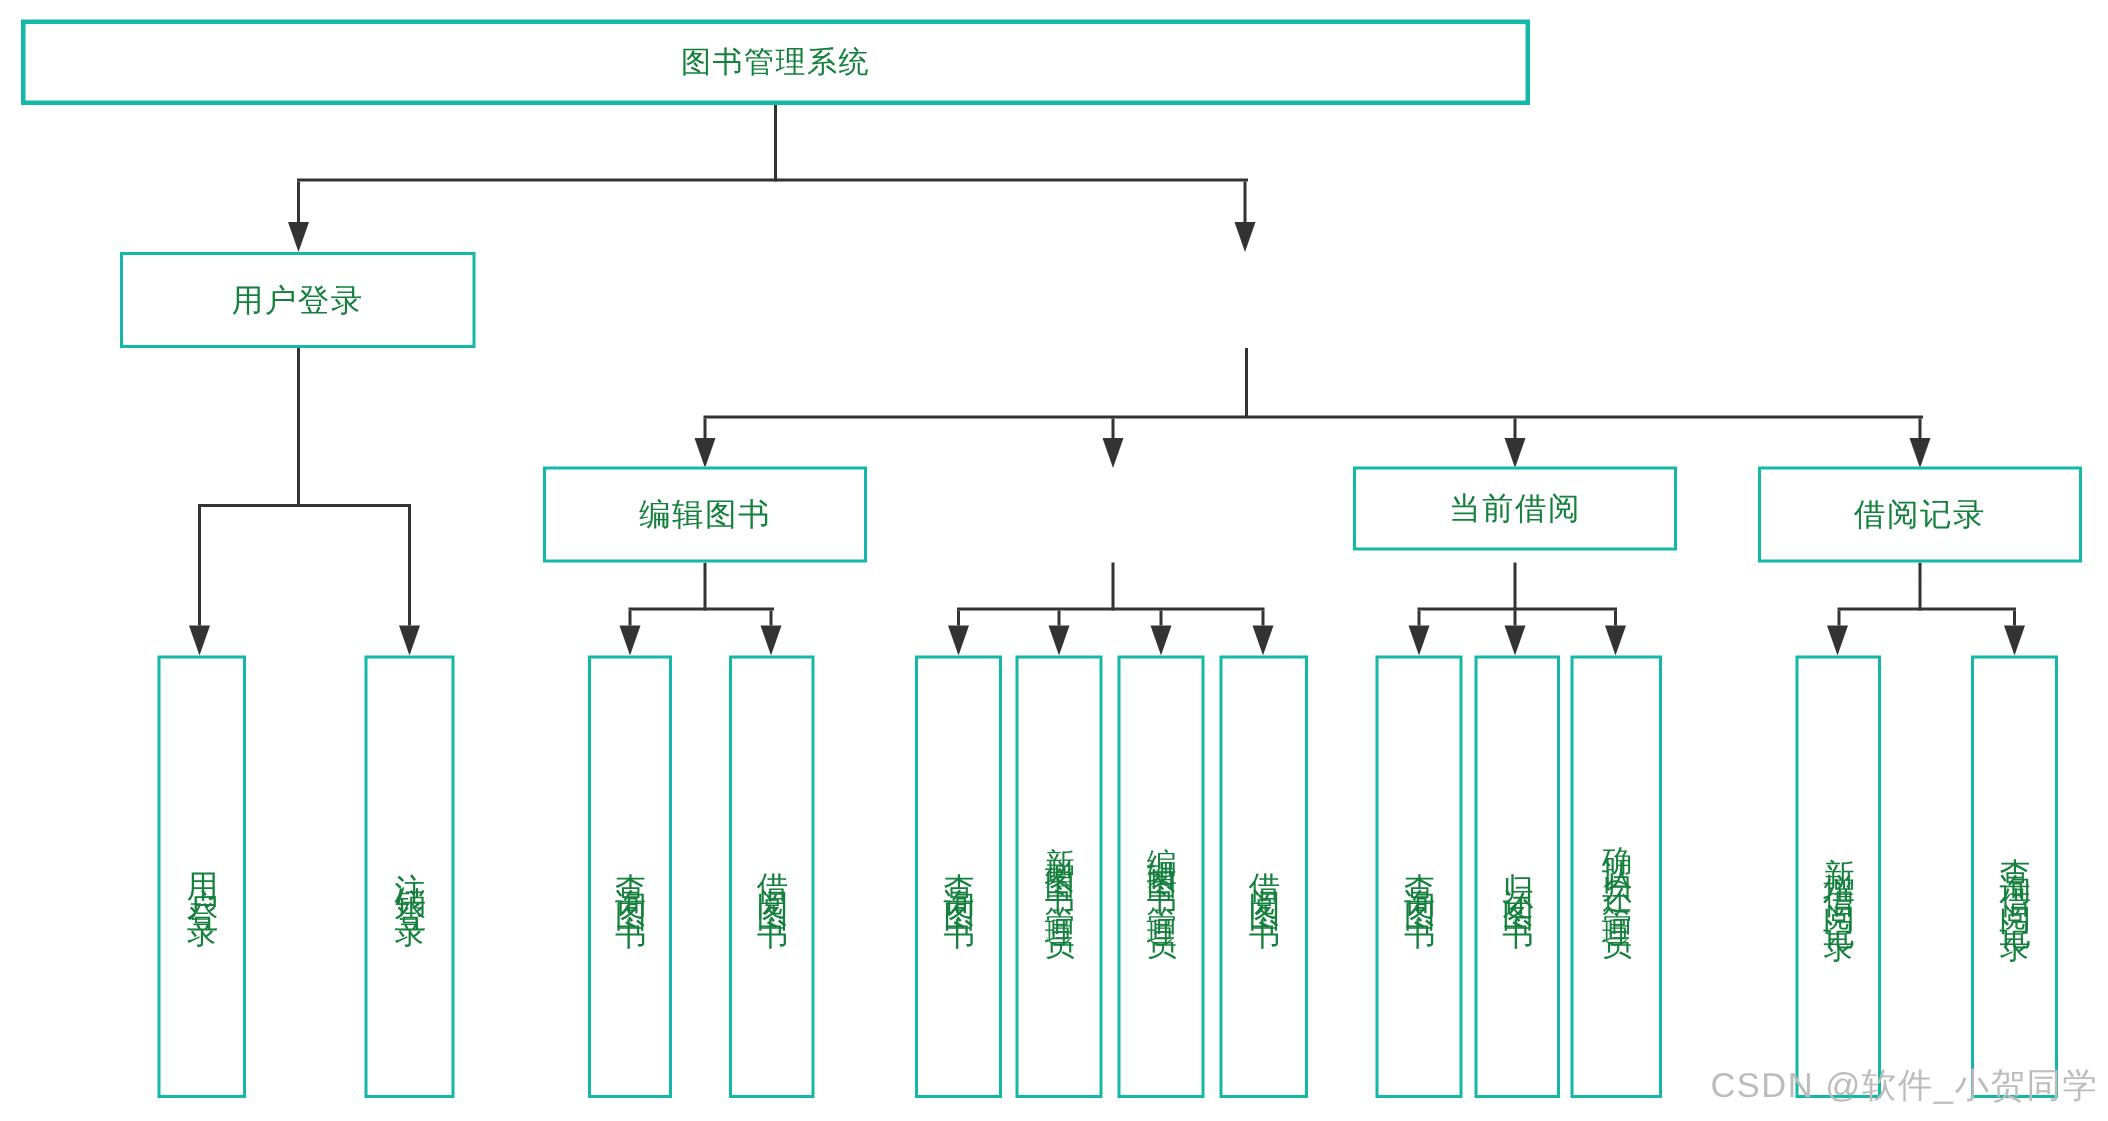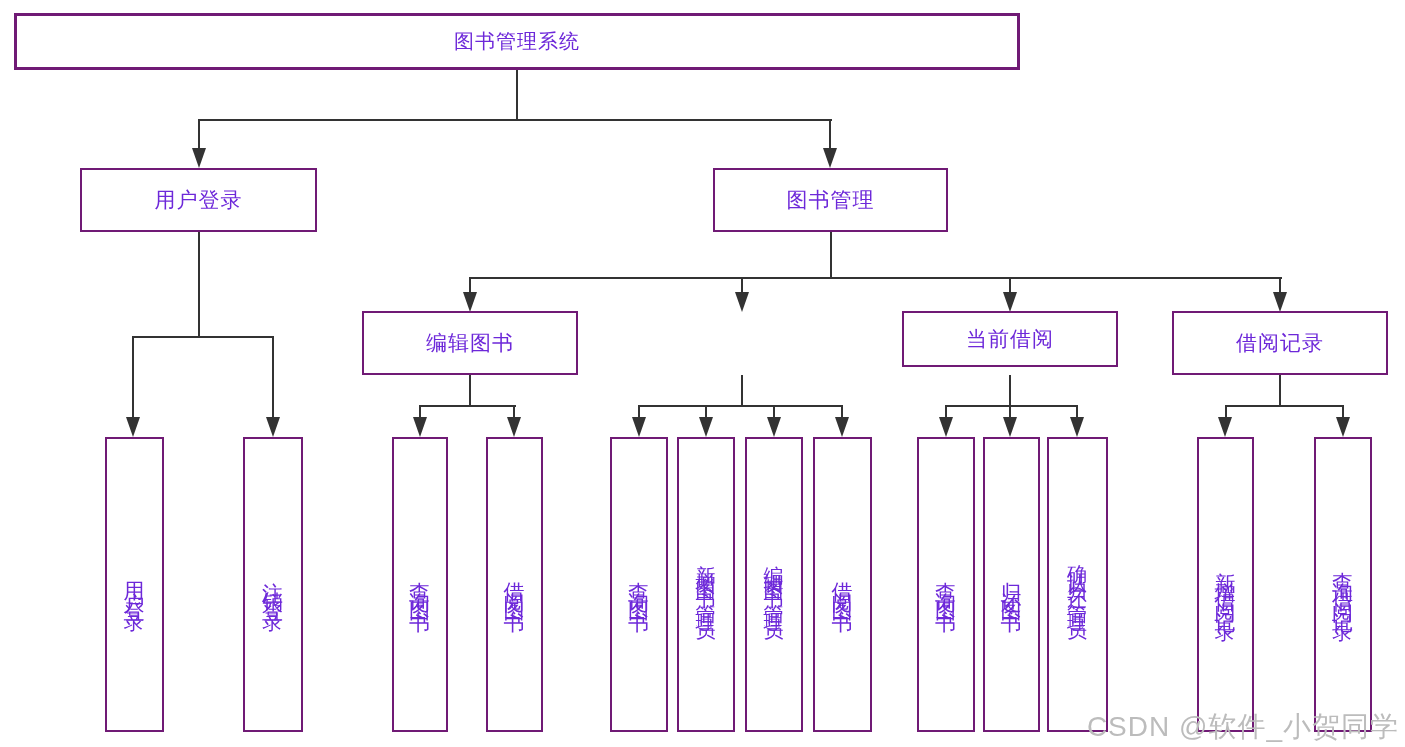--- a/index.html
+++ b/index.html
@@ -12,27 +12,27 @@
     width: 1405px;
     height: 747px;
     background: #ffffff;
     font-family: "Liberation Sans", "DejaVu Sans", sans-serif;
     color: #333333;
     overflow: hidden;
   }
   .box {
     position: absolute;
     box-sizing: border-box;
-    border: 2px solid #701a75;
+    border: 2px solid #14b8a6;
     background: #ffffff;
     display: flex;
     align-items: center;
     justify-content: center;
     font-size: 21px;
-    color: #6d28d9;
+    color: #15803d;
     letter-spacing: 1px;
     z-index: 2;
   }
   .root {
     border-width: 3px;
     font-size: 20px;
   }
   .vbox {
     writing-mode: vertical-rl;
     text-orientation: mixed;
@@ -55,21 +55,21 @@
     height: 0;
     border-left: 7px solid transparent;
     border-right: 7px solid transparent;
     border-top: 20px solid #333333;
     z-index: 1;
   }
   .watermark {
     position: absolute;
     right: 6px;
     top: 708px;
-    font-size: 28px;
+    font-size: 23px;
     color: #bcbcbc;
     letter-spacing: 1px;
     z-index: 5;
     white-space: nowrap;
   }
 </style>
 </head>
 <body>
 
 <div class="canvas">
@@ -77,21 +77,20 @@
   <div class="box root" style="left:14px;top:13px;width:1006px;height:57px">图书管理系统</div>
 
   <div class="line" style="left:516px;top:70px;width:2px;height:51px"></div>
   <div class="line" style="left:198px;top:119px;width:634px;height:2px"></div>
   <div class="line" style="left:198px;top:121px;width:2px;height:28px"></div>
   <div class="arrow" style="left:192px;top:148px"></div>
   <div class="line" style="left:829px;top:121px;width:2px;height:28px"></div>
   <div class="arrow" style="left:823px;top:148px"></div>
 
   <div class="box" style="left:80px;top:168px;width:237px;height:64px">用户登录</div>
-  <div class="box" style="left:713px;top:168px;width:235px;height:64px">图书管理</div>
 
   <div class="line" style="left:198px;top:232px;width:2px;height:104px"></div>
   <div class="line" style="left:132px;top:336px;width:142px;height:2px"></div>
   <div class="line" style="left:132px;top:338px;width:2px;height:79px"></div>
   <div class="arrow" style="left:126px;top:417px"></div>
   <div class="line" style="left:272px;top:338px;width:2px;height:79px"></div>
   <div class="arrow" style="left:266px;top:417px"></div>
 
   <div class="line" style="left:830px;top:232px;width:2px;height:46px"></div>
   <div class="line" style="left:469px;top:277px;width:813px;height:2px"></div>

